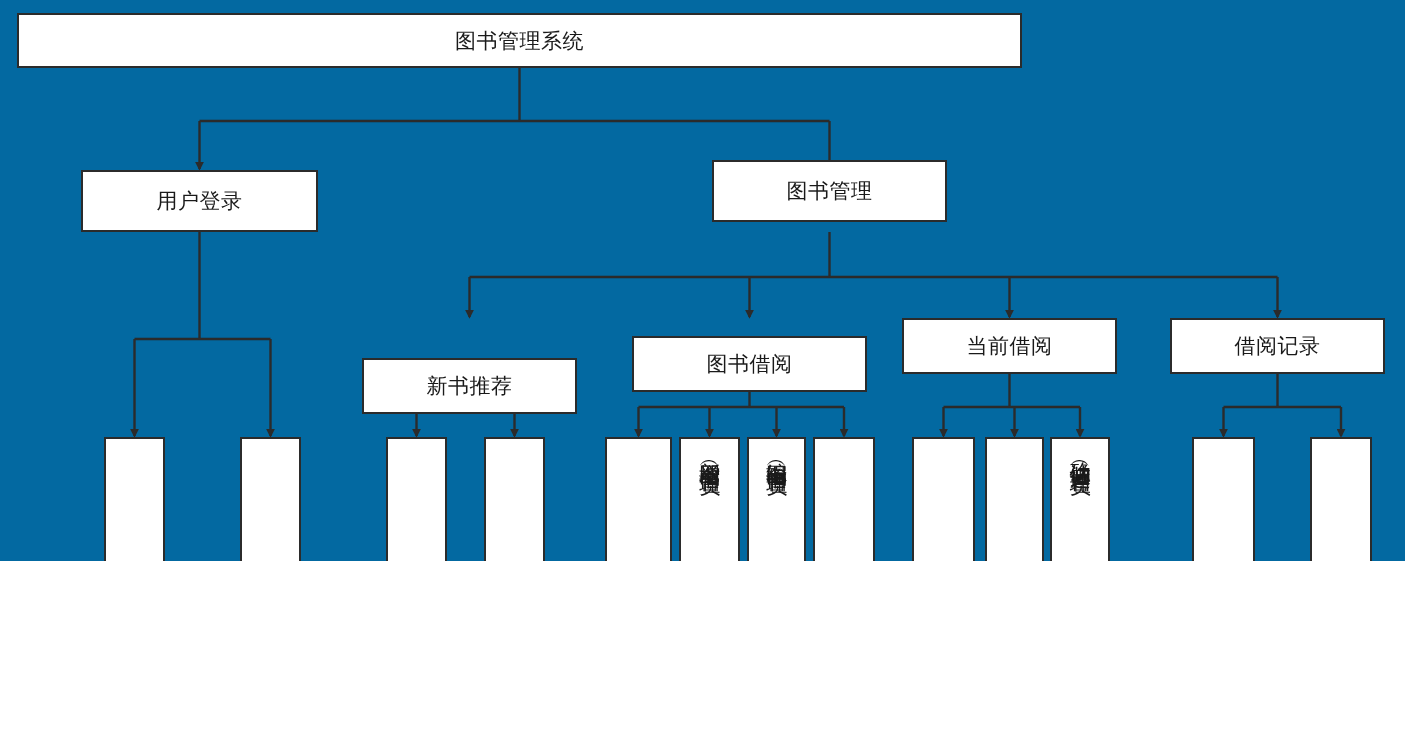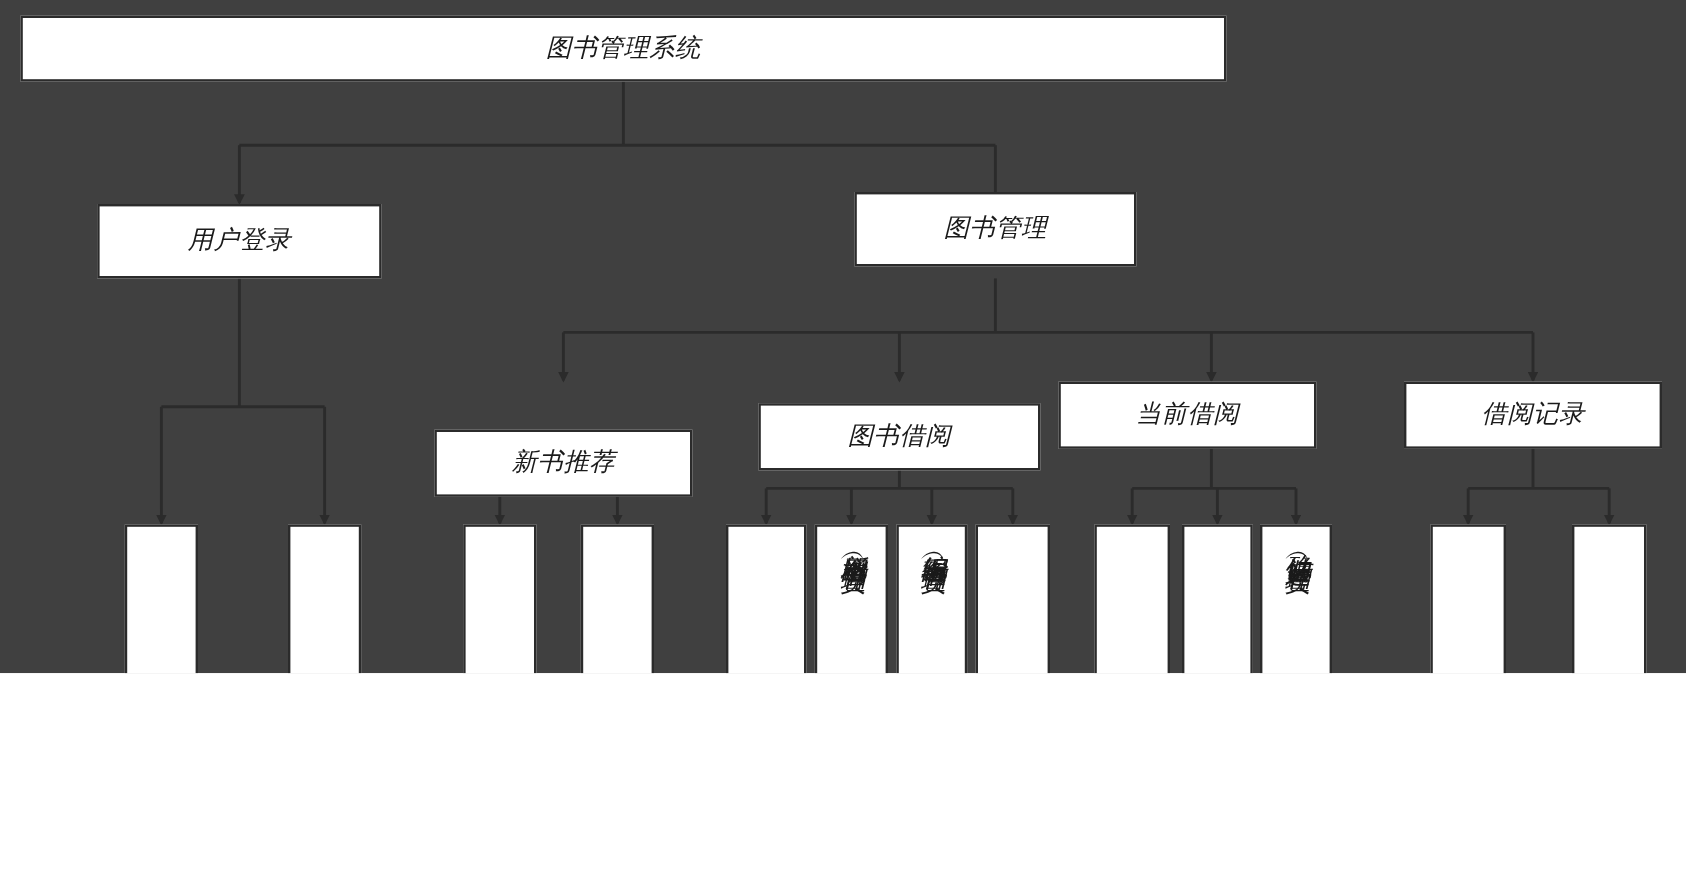--- a/index.html
+++ b/index.html
@@ -8,23 +8,22 @@
     padding: 0;
     background: #ffffff;
   }
   body {
     font-family: "Liberation Sans", "DejaVu Sans", sans-serif;
   }
   #diagram-root {
     position: relative;
     width: 1405px;
     height: 561px;
-    background: #404040;
+    background: #0369a1;
     overflow: hidden;
-    font-style: italic;
   }
   #edge-layer {
     position: absolute;
     left: 0;
     top: 0;
     width: 1405px;
     height: 747px;
     pointer-events: none;
   }
   .node {
@@ -128,21 +127,21 @@
       </div>
       <div class="node horizontal" style="left: 712px; top: 160px; width: 235px; height: 62px;">
         <span class="node-label">图书管理</span>
       </div>
       <div class="node horizontal" style="left: 362px; top: 318px; width: 215px; height: 56px; margin-top: 40px;">
         <span class="node-label">新书推荐</span>
       </div>
       <div class="node horizontal" style="left: 632px; top: 336px; width: 235px; height: 56px;">
         <span class="node-label">图书借阅</span>
       </div>
-      <div class="node horizontal" style="left: 882px; top: 318px; width: 215px; height: 56px;">
+      <div class="node horizontal" style="left: 902px; top: 318px; width: 215px; height: 56px;">
         <span class="node-label">当前借阅</span>
       </div>
       <div class="node horizontal" style="left: 1170px; top: 318px; width: 215px; height: 56px;">
         <span class="node-label">借阅记录</span>
       </div>
       <div class="node vertical" style="left: 104px; top: 437px; width: 61px; height: 298px;">
         <span class="node-label">用户登录</span>
       </div>
       <div class="node vertical" style="left: 240px; top: 437px; width: 61px; height: 298px;">
         <span class="node-label">注销登录</span>

